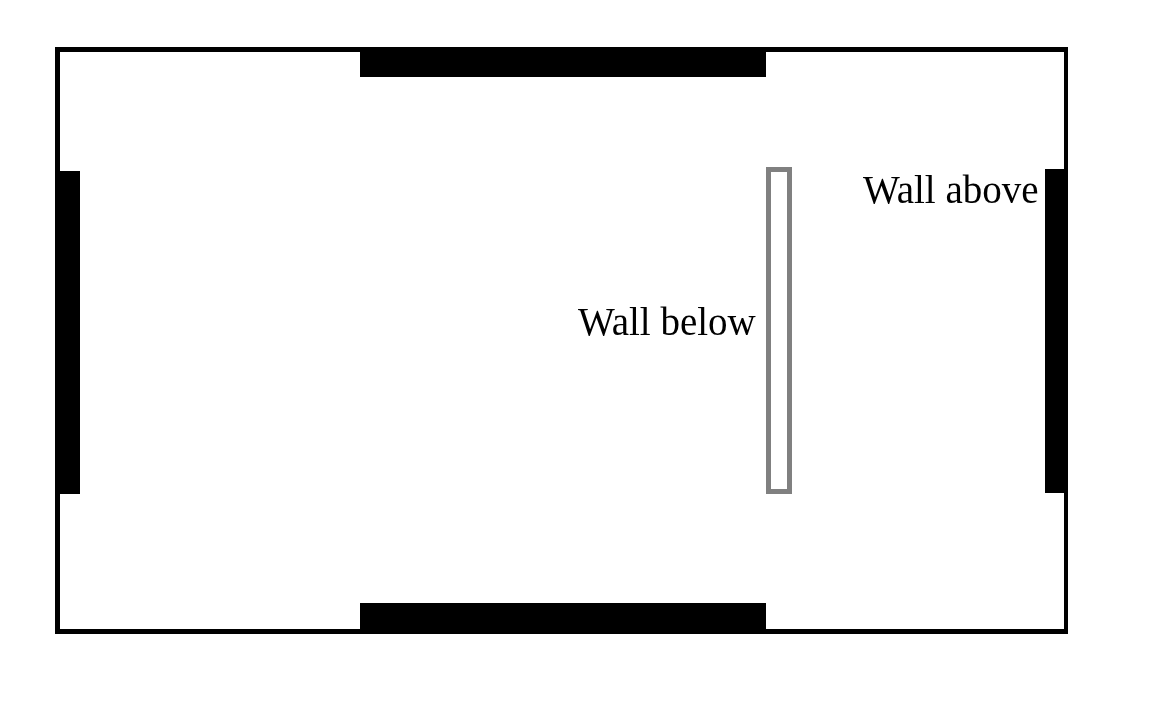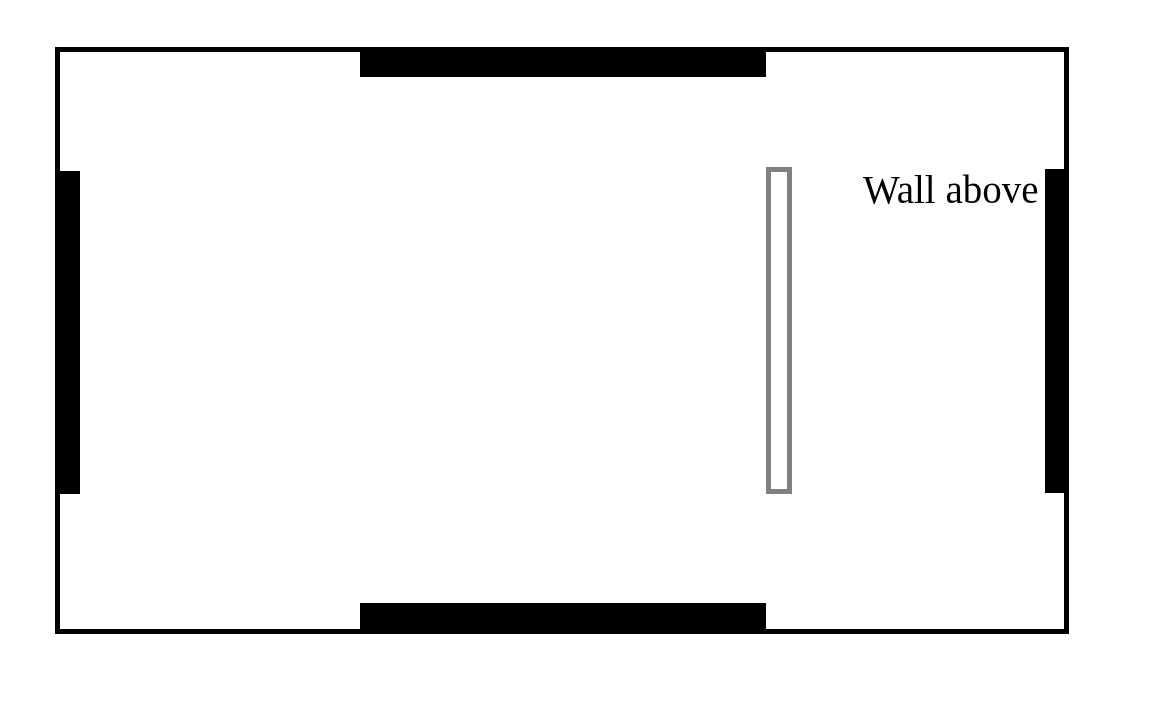--- a/index.html
+++ b/index.html
@@ -2,21 +2,21 @@
 <html><head>
 <meta charset="utf-8">
 <style>
   html, body {
     margin: 0;
     padding: 0;
     background: #ffffff;
   }
   .canvas {
     position: relative;
-    width: 1168px;
+    width: 1068px;
     height: 706px;
     background: #ffffff;
     overflow: hidden;
     font-family: "Liberation Serif", "DejaVu Serif", serif;
   }
   .shape {
     position: absolute;
     box-sizing: border-box;
   }
   .label {
@@ -39,14 +39,15 @@
   <div class="shape" style="left: 360px; top: 603px; width: 406px; height: 31px; background: rgb(0, 0, 0);"></div>
 
   <div class="shape" style="left: 55px; top: 171px; width: 25px; height: 323px; background: rgb(0, 0, 0);"></div>
 
   <div class="shape" style="left: 1045px; top: 169px; width: 24px; height: 324px; background: rgb(0, 0, 0);"></div>
 
   <div class="shape" style="left: 766px; top: 167px; width: 26px; height: 327px; background: rgb(255, 255, 255); border-style: solid; border-color: rgb(128, 128, 128); border-width: 5px;"></div>
 
   <div class="label" style="left: 863px; top: 170px;">Wall above</div>
 
+  <div class="label" style="left: 578px; top: 302px;">Wall below</div>
 
 </div>
 
 </body></html>

